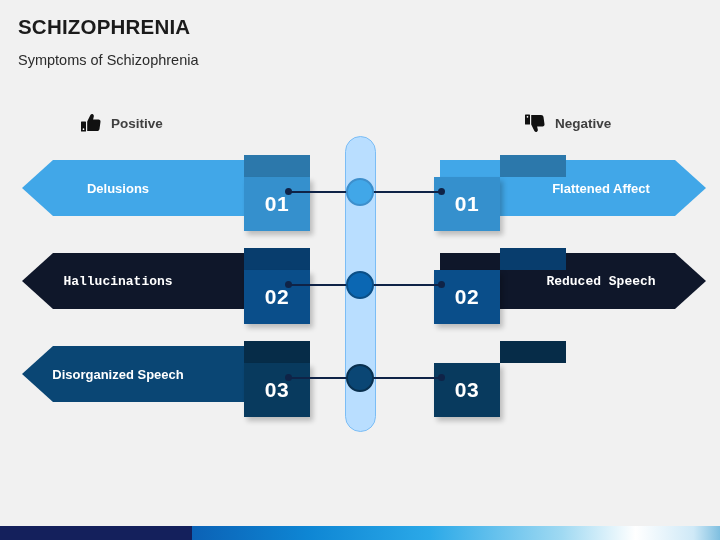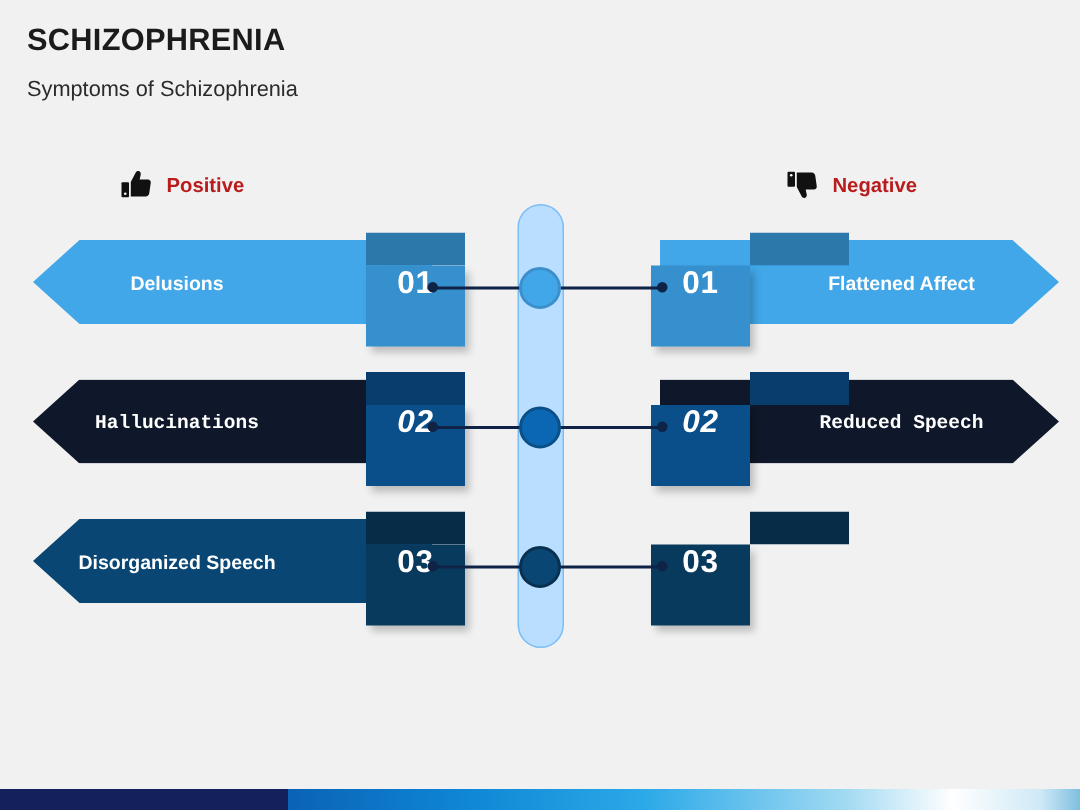--- a/index.html
+++ b/index.html
@@ -49,21 +49,21 @@
     display: flex;
     align-items: center;
     gap: 9px;
     height: 24px;
   }
   #legend-positive { left: 80px; top: 111px; }
   #legend-negative { left: 524px; top: 111px; }
   .legend-label {
     font-size: 13.5px;
     font-weight: bold;
-    color: #b91c1c;
+    color: #404040;
     white-space: nowrap;
   }
   .legend-icon { width: 22px; height: 22px; display: block; }
 
   
   #center-rail {
     position: absolute;
     left: 345px;
     top: 136px;
     width: 31px;
@@ -168,37 +168,37 @@
     height: 22px;
   }
   .badge-fold-left  { left: 0;  clip-path: polygon(0 0, 100% 0, 100% 100%, 0 100%); }
   .badge-fold-right { left: 66px; clip-path: polygon(0 0, 100% 0, 100% 100%, 0 100%); }
   .badge-box {
     position: absolute;
     left: 0; top: 0;
     width: 66px;
     height: 54px;
     display: flex;
-    align-items: flex-start;
+    align-items: center;
     justify-content: center;
     box-shadow: 3px 4px 5px rgba(0,0,0,0.22);
   }
   .badge-num {
     color: #ffffff;
     font-size: 21px;
     font-weight: bold;
     letter-spacing: 0.5px;
   }
 
   
   .theme-1 .arrow-banner { background: #41a7e8; }
   .theme-1 .badge-box    { background: #3590cd; }
   .theme-1 .badge-fold   { background: #2c78ab; }
   .theme-2 .arrow-banner { background: #0f172a; font-family: Liberation Mono, monospace; }
-  .theme-2 .badge-box    { background: #0a4e8a; font-style: italic; }
+  .theme-2 .badge-box    { background: #0a4e8a; }
   .theme-2 .badge-fold   { background: #083d6d; }
   .theme-3 .arrow-banner { background: #0a4674; }
   .theme-3 .badge-box    { background: #083a5e; }
   .theme-3 .badge-fold   { background: #062c48; }
 
   
   #bottom-bar {
     position: absolute;
     left: 0;
     bottom: 0;

